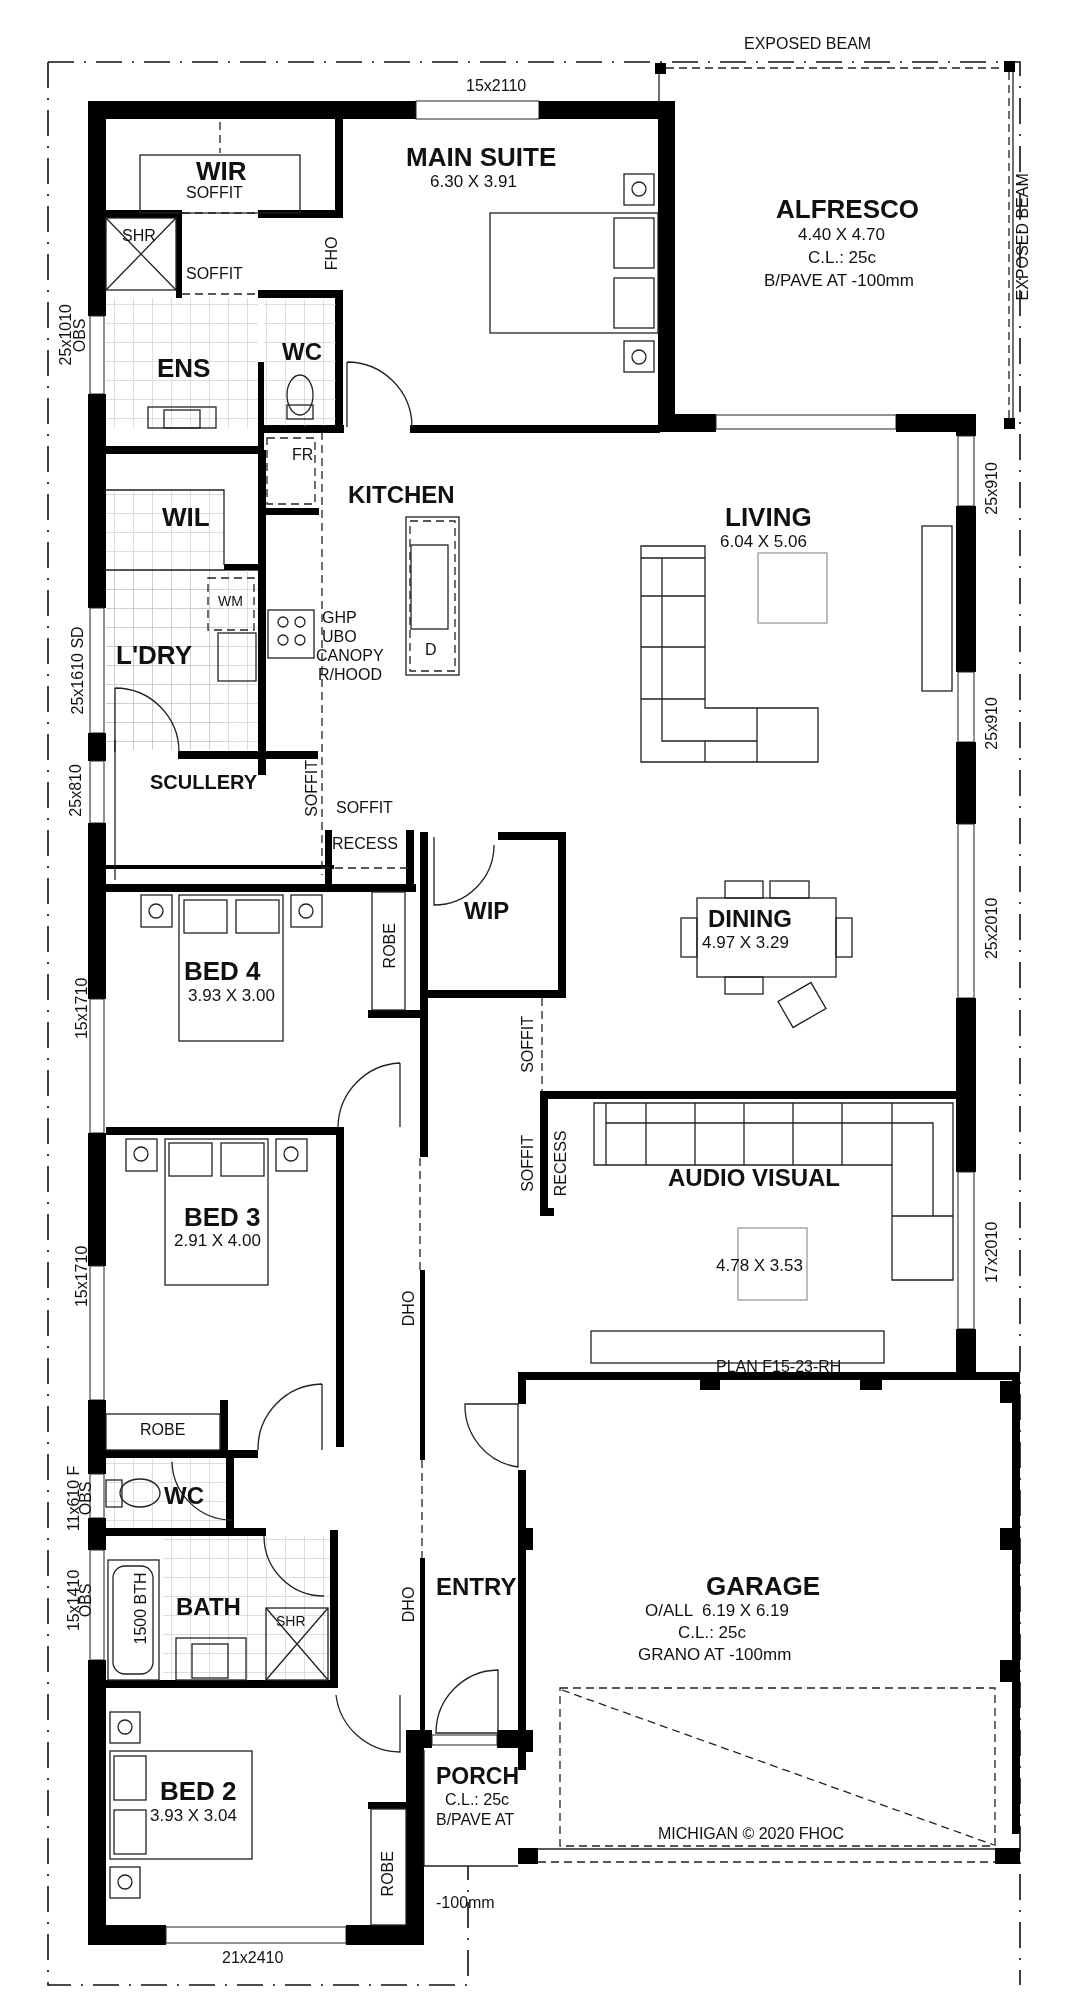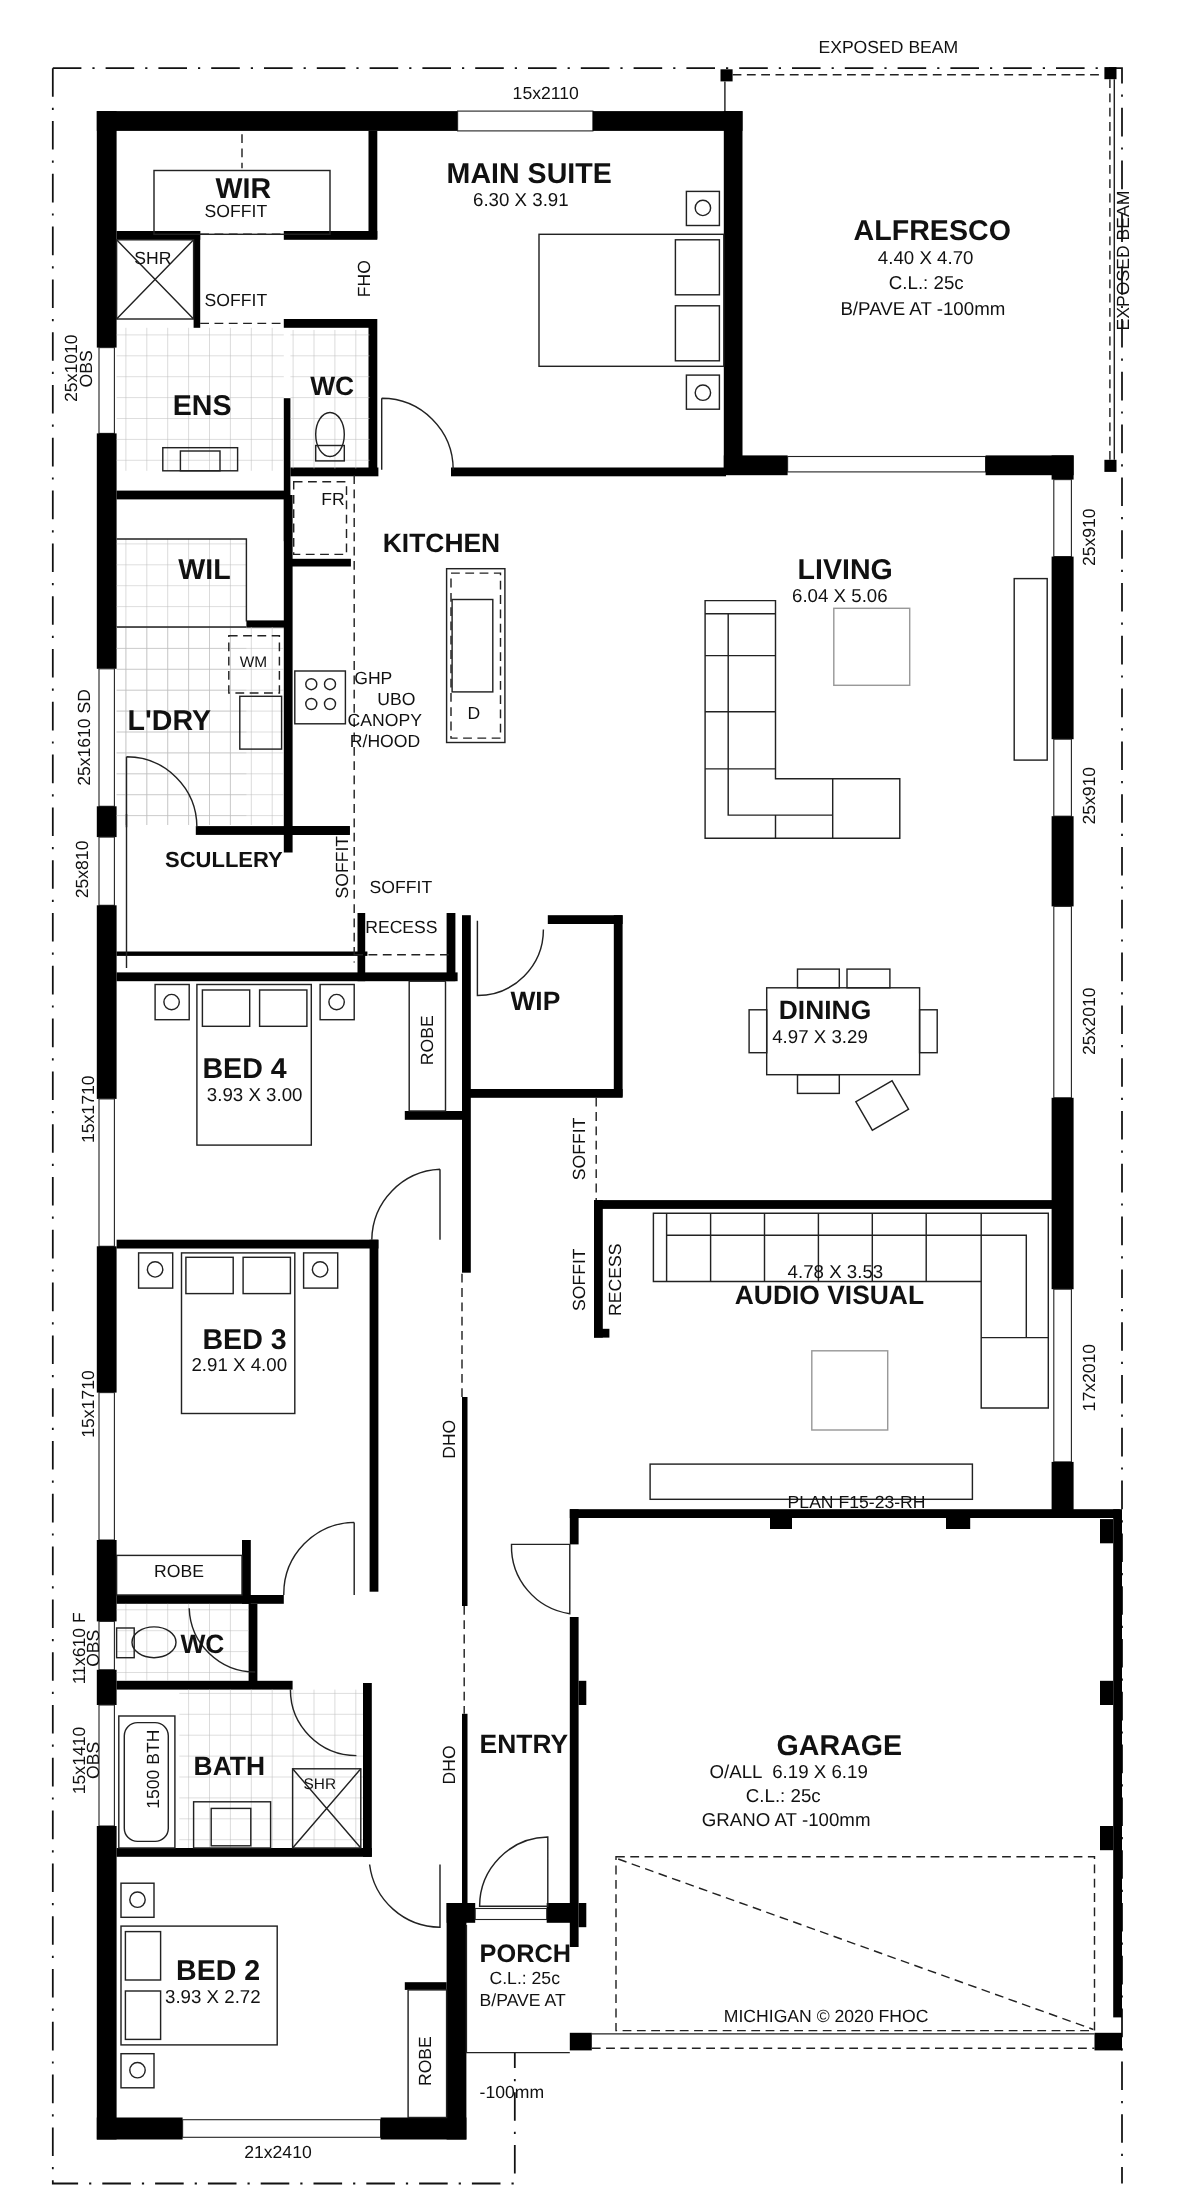--- a/index.html
+++ b/index.html
@@ -319,21 +319,21 @@
 <div class="lbl note vert" style="left:60px;top:327px;width:40px;">OBS</div>
 
 <div class="lbl note" style="left:292px;top:447px;">FR</div>
 <div class="lbl room" style="left:348px;top:482px;font-size:24px;">KITCHEN</div>
 <div class="lbl room" style="left:725px;top:504px;">LIVING</div>
 <div class="lbl dim" style="left:720px;top:533px;">6.04 X 5.06</div>
 
 <div class="lbl room" style="left:162px;top:504px;">WIL</div>
 <div class="lbl note" style="left:218px;top:594px;font-size:14px;">WM</div>
 <div class="lbl note" style="left:322px;top:610px;">GHP</div>
-<div class="lbl note" style="left:322px;top:629px;margin-left:21px;">UBO</div>
+<div class="lbl note" style="left:322px;top:629px;">UBO</div>
 <div class="lbl note" style="left:316px;top:648px;">CANOPY</div>
 <div class="lbl note" style="left:318px;top:667px;">R/HOOD</div>
 <div class="lbl note" style="left:425px;top:642px;">D</div>
 <div class="lbl room" style="left:116px;top:642px;">L'DRY</div>
 
 <div class="lbl note vert" style="left:28px;top:662px;width:100px;">25x1610 SD</div>
 <div class="lbl note vert" style="left:46px;top:782px;width:60px;">25x810</div>
 
 <div class="lbl room-sm" style="left:150px;top:772px;">SCULLERY</div>
 <div class="lbl note vert" style="left:284px;top:780px;">SOFFIT</div>
@@ -350,21 +350,21 @@
 
 <div class="lbl room" style="left:184px;top:958px;">BED 4</div>
 <div class="lbl dim" style="left:188px;top:987px;">3.93 X 3.00</div>
 <div class="lbl note vert" style="left:370px;top:940px;width:40px;">ROBE</div>
 <div class="lbl note vert" style="left:44px;top:1000px;width:76px;">15x1710</div>
 <div class="lbl note vert" style="left:500px;top:1036px;">SOFFIT</div>
 <div class="lbl note vert" style="left:500px;top:1155px;">SOFFIT</div>
 <div class="lbl note vert" style="left:528px;top:1155px;">RECESS</div>
 
 <div class="lbl room" style="left:668px;top:1165px;font-size:24px;">AUDIO VISUAL</div>
-<div class="lbl dim" style="left:716px;top:1148px;">4.78 X 3.53</div>
+<div class="lbl dim" style="left:716px;top:1257px;">4.78 X 3.53</div>
 
 <div class="lbl room" style="left:184px;top:1204px;">BED 3</div>
 <div class="lbl dim" style="left:174px;top:1232px;">2.91 X 4.00</div>
 <div class="lbl note vert" style="left:44px;top:1268px;width:76px;">15x1710</div>
 <div class="lbl note vert" style="left:392px;top:1300px;">DHO</div>
 
 <div class="lbl note" style="left:700px;top:1359px;margin-left:16px;">PLAN F15-23-RH</div>
 <div class="lbl note" style="left:140px;top:1422px;">ROBE</div>
 
 <div class="lbl note vert" style="left:36px;top:1490px;width:76px;">11x610 F</div>
@@ -378,21 +378,21 @@
 <div class="lbl note" style="left:276px;top:1614px;font-size:14px;">SHR</div>
 <div class="lbl note vert" style="left:392px;top:1596px;">DHO</div>
 <div class="lbl room" style="left:436px;top:1574px;font-size:24px;">ENTRY</div>
 
 <div class="lbl room" style="left:706px;top:1573px;">GARAGE</div>
 <div class="lbl dim" style="left:645px;top:1602px;white-space:pre;">O/ALL  6.19 X 6.19</div>
 <div class="lbl dim" style="left:678px;top:1624px;">C.L.: 25c</div>
 <div class="lbl dim" style="left:638px;top:1646px;">GRANO AT -100mm</div>
 
 <div class="lbl room" style="left:160px;top:1778px;">BED 2</div>
-<div class="lbl dim" style="left:150px;top:1807px;">3.93 X 2.72</div>
+<div class="lbl dim" style="left:150px;top:1807px;">3.93 X 3.04</div>
 <div class="lbl note vert" style="left:368px;top:1868px;width:40px;">ROBE</div>
 
 <div class="lbl room-sm" style="left:436px;top:1764px;font-size:23px;">PORCH</div>
 <div class="lbl note" style="left:445px;top:1792px;">C.L.: 25c</div>
 <div class="lbl note" style="left:436px;top:1812px;">B/PAVE AT</div>
 <div class="lbl note" style="left:436px;top:1895px;">-100mm</div>
 
 <div class="lbl note" style="left:658px;top:1826px;">MICHIGAN © 2020 FHOC</div>
 <div class="lbl note" style="left:222px;top:1950px;text-align:right;">21x2410</div>
 

